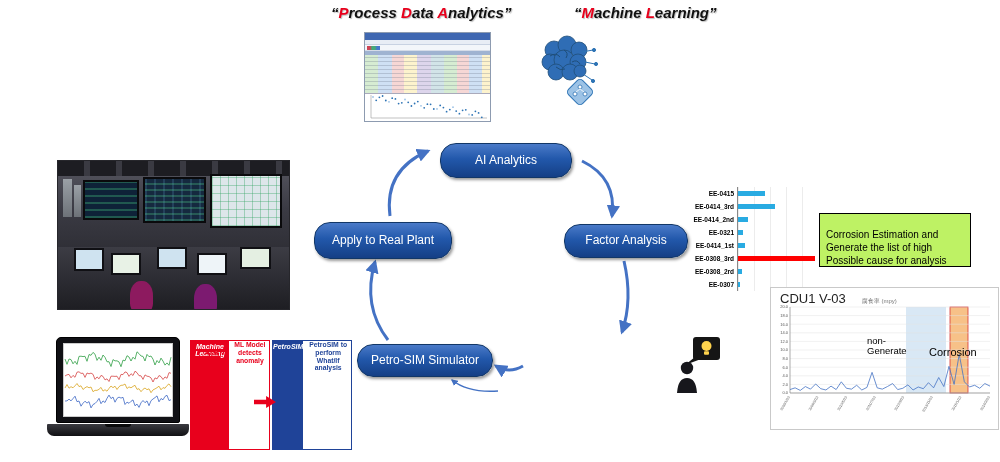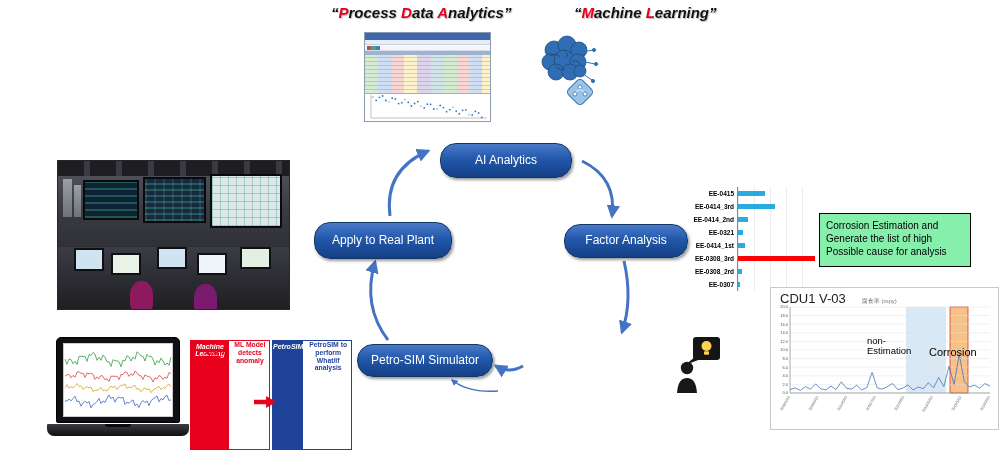--- a/index.html
+++ b/index.html
@@ -111,22 +111,22 @@
   .factor-chart{position:absolute;left:692px;top:183px;width:126px;height:112px;background:#fff;
      padding-top:4px;box-sizing:border-box;}
   .factor-row{display:flex;align-items:center;height:13px;}
   .factor-label{width:42px;text-align:right;font-size:6.5px;font-weight:bold;color:#000;
      padding-right:3px;flex:none;white-space:nowrap;}
   .factor-barwrap{flex:1;height:100%;position:relative;border-left:1px solid #888;
      background-image:repeating-linear-gradient(to right,#ececec 0 1px,transparent 1px 16px);}
   .factor-bar{height:4.5px;margin-top:4px;}
 
   
-  .callout{position:absolute;background:#86efac;border:1px solid #000;color:#000;
-     font-size:10px;line-height:1.3;padding:5px 6px;white-space:pre-line;box-sizing:border-box;}
+  .callout{position:absolute;background:#bef264;border:1px solid #000;color:#000;
+     font-size:10px;line-height:1.3;padding:14px 6px;white-space:pre-line;box-sizing:border-box;}
   #callout-corrosion{left:819px;top:213px;width:152px;height:54px;}
   #callout-whatif{left:385px;top:389px;width:258px;height:52px;}
 
   
   .cdu-chart{position:absolute;left:770px;top:287px;width:229px;height:143px;background:#fff;
      border:1px solid #c9c9c9;padding:3px;box-sizing:border-box;}
   .cdu-titlerow{display:flex;align-items:baseline;gap:16px;padding-left:6px;height:13px;}
   .cdu-title{font-size:13px;color:#222;}
   .cdu-ylabel{font-size:6px;color:#777;}
   .cdu-region-label{position:absolute;color:#000;}
@@ -421,21 +421,21 @@
         <text font-size="3.6" fill="#555" transform="translate(16,93) rotate(-60)" text-anchor="end">2008/1/23</text>
         <text font-size="3.6" fill="#555" transform="translate(44.57142857142857,93) rotate(-60)" text-anchor="end">2009/3/23</text>
         <text font-size="3.6" fill="#555" transform="translate(73.14285714285714,93) rotate(-60)" text-anchor="end">2010/5/23</text>
         <text font-size="3.6" fill="#555" transform="translate(101.71428571428571,93) rotate(-60)" text-anchor="end">2011/7/23</text>
         <text font-size="3.6" fill="#555" transform="translate(130.28571428571428,93) rotate(-60)" text-anchor="end">2012/9/23</text>
         <text font-size="3.6" fill="#555" transform="translate(158.85714285714286,93) rotate(-60)" text-anchor="end">2013/11/23</text>
         <text font-size="3.6" fill="#555" transform="translate(187.42857142857142,93) rotate(-60)" text-anchor="end">2015/1/23</text>
         <text font-size="3.6" fill="#555" transform="translate(216,93) rotate(-60)" text-anchor="end">2016/3/23</text>
       </svg>
     <div class="cdu-region-label" id="region-non">non-
-Estimation</div>
+Generate</div>
     <div class="cdu-region-label" id="region-cor">Corrosion</div>
   </div>
 
 
   <div class="person">
     <svg viewBox="0 0 44 56" width="44" height="56">
       <rect x="16" y="0" width="27" height="23" rx="3" fill="#151515"></rect>
       <polygon points="18,20 8,28 24,22" fill="#151515"></polygon>
       <circle cx="29.5" cy="9" r="5" fill="#ffd34d"></circle>
       <rect x="27" y="14.2" width="5" height="3.6" rx="1" fill="#ffd34d"></rect>

